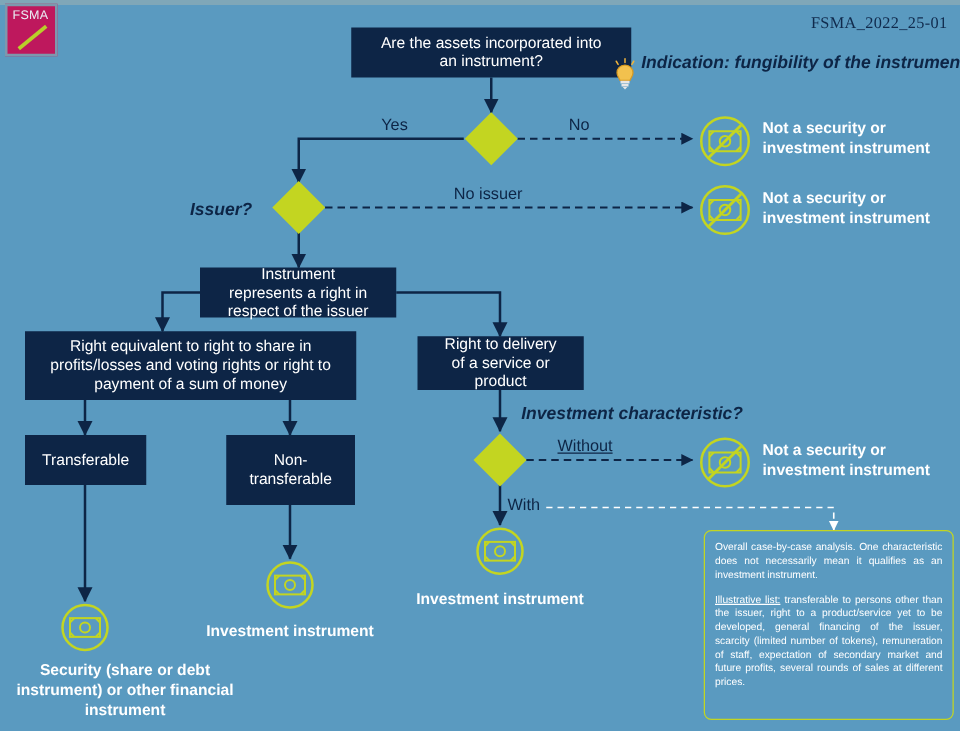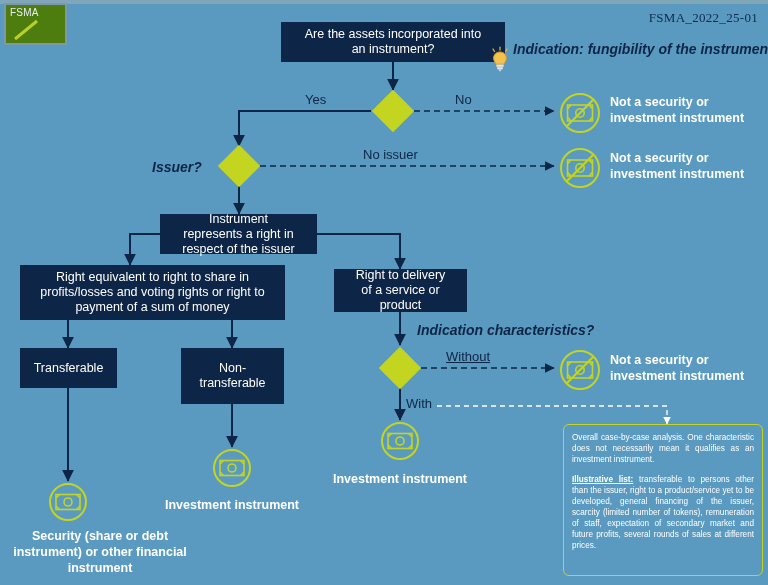--- a/index.html
+++ b/index.html
@@ -19,22 +19,22 @@
     background: #5a9ac0;
   }
   
   .topband {
     position: absolute; left: 0; top: 0; width: 768px; height: 4px;
     background: #7fa7b8;
   }
   
   .logo {
     position: absolute; left: 4px; top: 3px;
-    width: 63px; height: 42px;
-    background: #4d7c0f;
+    width: 42px; height: 42px;
+    background: #be185d;
     border: 2px solid #7d98ad;
     box-sizing: border-box;
   }
   .logo-text {
     position: absolute; left: 4px; top: 2px;
     color: #e9eef5;
     font-size: 10px;
     letter-spacing: .2px;
     line-height: 11px;
   }
@@ -123,21 +123,21 @@
     background: transparent;
     color: #ffffff;
     font-size: 8.2px;
     line-height: 11px;
     text-align: justify;
     padding: 7px 8px;
     box-sizing: border-box;
   }
   .note p { margin: 0; }
   .note p + p { margin-top: 9px; }
-  .note b.ul { font-weight: bold; text-decoration: underline; }
+  .note b.ul { font-weight: normal; text-decoration: underline; }
 </style>
 </head>
 <body>
 
 <div id="stage">
 
   <div class="topband"></div>
 
   <div class="logo">
     <div class="logo-text">FSMA</div>
@@ -222,21 +222,21 @@
   <div class="diamond" style="left:385px; top:353px; width:30px; height:30px;"></div>
 
   <div class="elabel" style="left:305px; top:92px;">Yes</div>
   <div class="elabel" style="left:455px; top:92px;">No</div>
   <div class="elabel" style="left:363px; top:147px;">No issuer</div>
   <div class="elabel" style="left:446px; top:349px;text-decoration:underline;">Without</div>
   <div class="elabel" style="left:406px; top:396px;">With</div>
 
   <div class="annot ctr" style="left:513px; top:40px; width:190px;">Indication: fungibility of the instrument</div>
   <div class="annot" style="left:152px; top:158px;">Issuer?</div>
-  <div class="annot" style="left:417px; top:321px;">Indication characteristics?</div>
+  <div class="annot" style="left:417px; top:321px;">Investment characteristic?</div>
 
   <div class="icon-wrap" style="left:489px; top:45px; width:22px; height:28px;">
     <svg viewBox="0 0 22 28" width="22" height="28">
       <g stroke="#f0b43c" stroke-width="1.2" fill="none" stroke-linecap="round">
         <line x1="4" y1="4" x2="5.5" y2="6.5"></line>
         <line x1="11" y1="2" x2="11" y2="5"></line>
         <line x1="18" y1="4" x2="16.5" y2="6.5"></line>
       </g>
       <path d="M11,7 C15,7 17.4,10 17.4,13.2 C17.4,16 15.6,17.4 15,19.2 L7,19.2 C6.4,17.4 4.6,16 4.6,13.2 C4.6,10 7,7 11,7 Z" fill="#f2c14e" stroke="#d79a22" stroke-width="1"></path>
       <rect x="7.4" y="19.6" width="7.2" height="2.2" fill="#e6e6e6"></rect>

